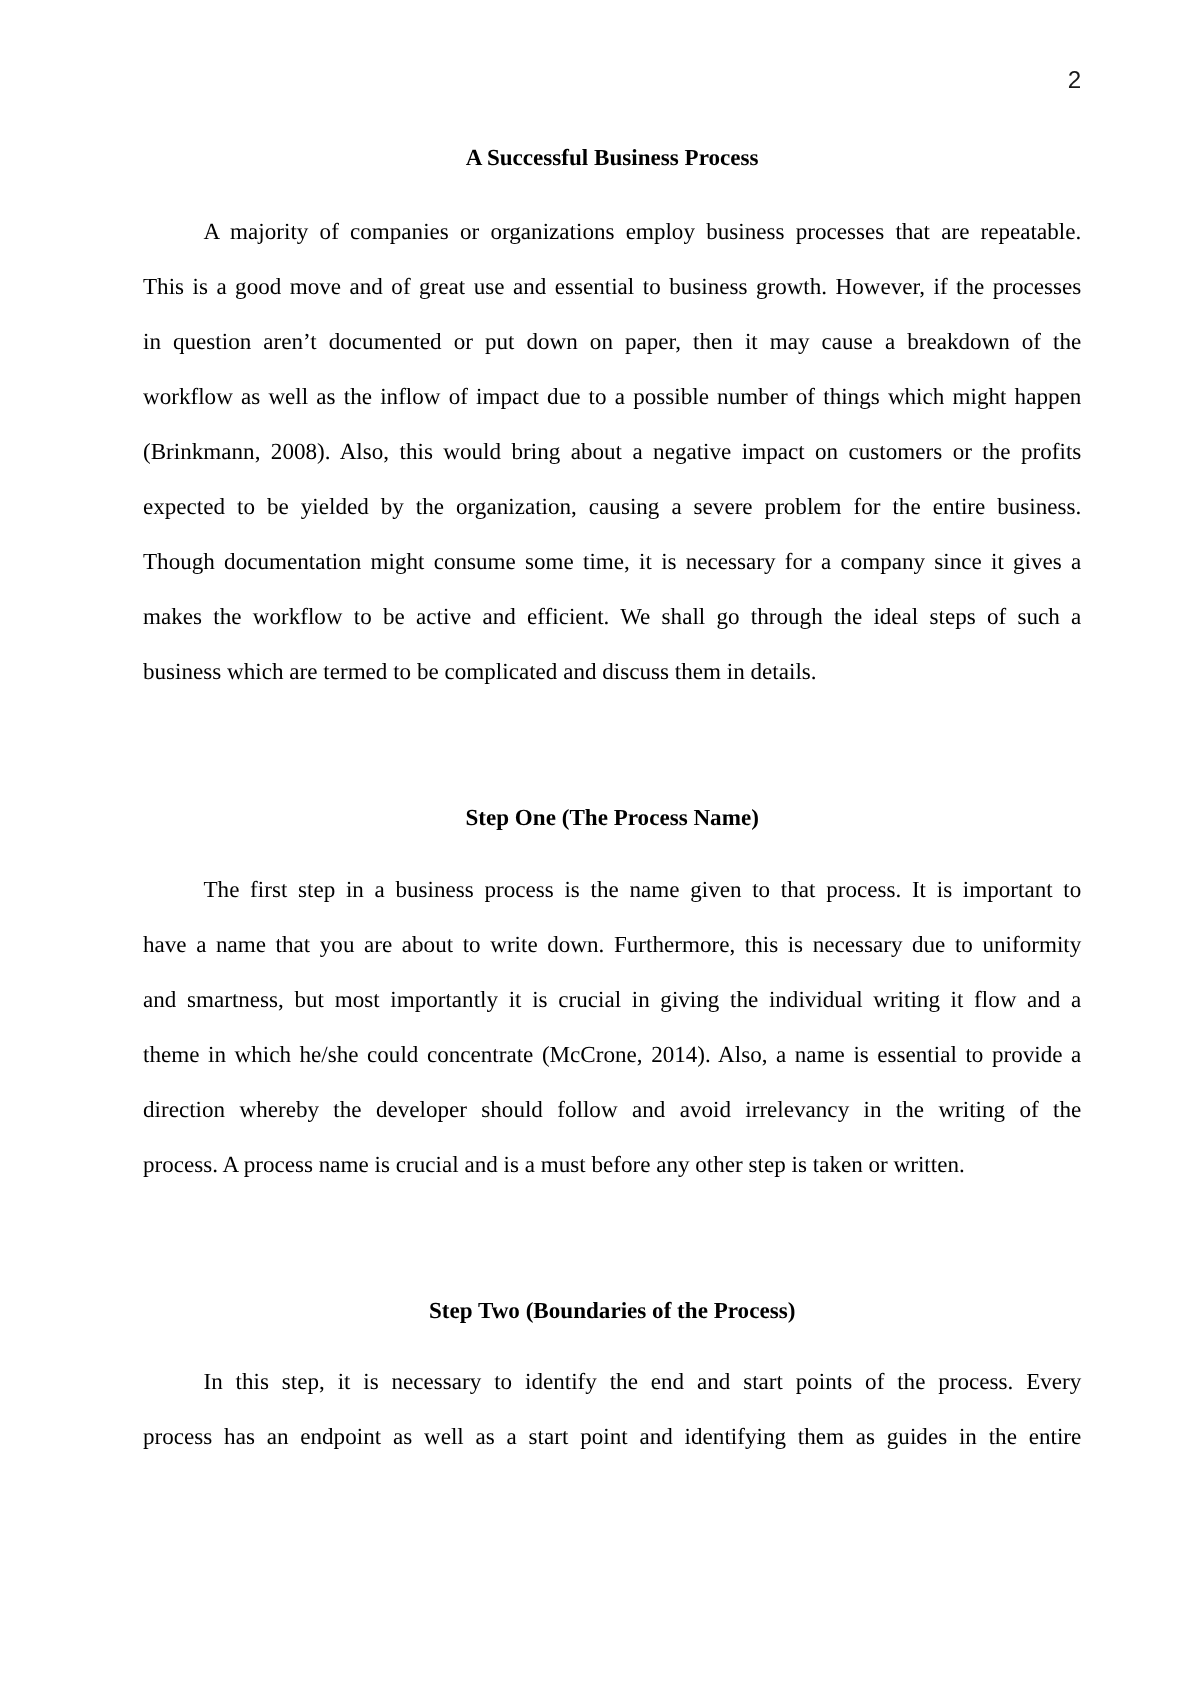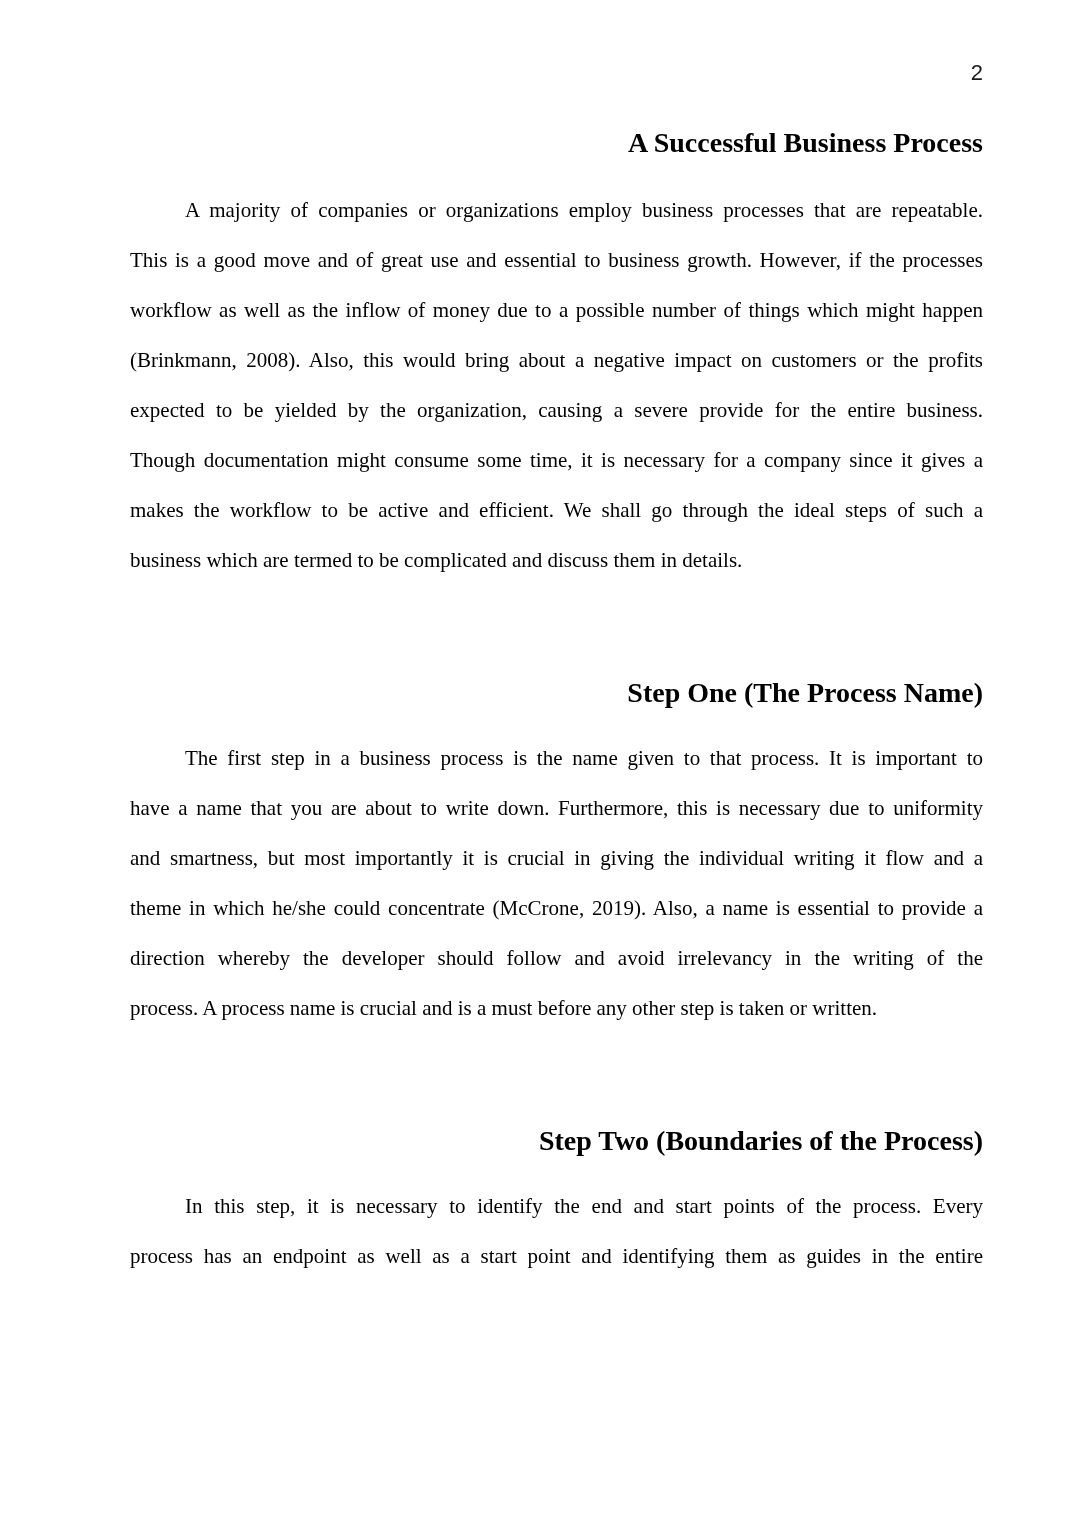--- a/index.html
+++ b/index.html
@@ -23,22 +23,22 @@
     color: #1a1a1a;
   }
   .content {
     position: absolute;
     left: 130px;
     top: 0;
     width: 853px;
   }
   .heading {
     font-weight: bold;
-    text-align: right;
-    font-size: 28px;
+    text-align: center;
+    font-size: 21px;
     line-height: 50px;
     height: 50px;
   }
   h1.heading { margin: 118px 0 17px 0; }
   h2.heading { margin: 83px 0 15px 0; }
   .para { margin: 0; }
   .line {
     height: 50px;
     line-height: 50px;
     text-align: justify;
@@ -54,35 +54,36 @@
 <div class="page">
   <div class="pagenum">2</div>
 
   <div class="content">
 
     <h1 class="heading">A Successful Business Process</h1>
 
     <div class="para">
       <div class="line first">A majority of companies or organizations employ business processes that are repeatable.</div>
       <div class="line">This is a good move and of great use and essential to business growth. However, if the processes</div>
-      <div class="line">workflow as well as the inflow of money due to a possible number of things which might happen</div>
+      <div class="line">in question aren’t documented or put down on paper, then it may cause a breakdown of the</div>
+      <div class="line">workflow as well as the inflow of impact due to a possible number of things which might happen</div>
       <div class="line">(Brinkmann, 2008). Also, this would bring about a negative impact on customers or the profits</div>
-      <div class="line">expected to be yielded by the organization, causing a severe provide for the entire business.</div>
+      <div class="line">expected to be yielded by the organization, causing a severe problem for the entire business.</div>
       <div class="line">Though documentation might consume some time, it is necessary for a company since it gives a</div>
       <div class="line">makes the workflow to be active and efficient. We shall go through the ideal steps of such a</div>
       <div class="line last">business which are termed to be complicated and discuss them in details.</div>
     </div>
 
     <h2 class="heading">Step One (The Process Name)</h2>
 
     <div class="para">
       <div class="line first">The first step in a business process is the name given to that process. It is important to</div>
       <div class="line">have a name that you are about to write down. Furthermore, this is necessary due to uniformity</div>
       <div class="line">and smartness, but most importantly it is crucial in giving the individual writing it flow and a</div>
-      <div class="line">theme in which he/she could concentrate (McCrone, 2019). Also, a name is essential to provide a</div>
+      <div class="line">theme in which he/she could concentrate (McCrone, 2014). Also, a name is essential to provide a</div>
       <div class="line">direction whereby the developer should follow and avoid irrelevancy in the writing of the</div>
       <div class="line last">process. A process name is crucial and is a must before any other step is taken or written.</div>
     </div>
 
     <h2 class="heading">Step Two (Boundaries of the Process)</h2>
 
     <div class="para">
       <div class="line first">In this step, it is necessary to identify the end and start points of the process. Every</div>
       <div class="line">process has an endpoint as well as a start point and identifying them as guides in the entire</div>
     </div>

